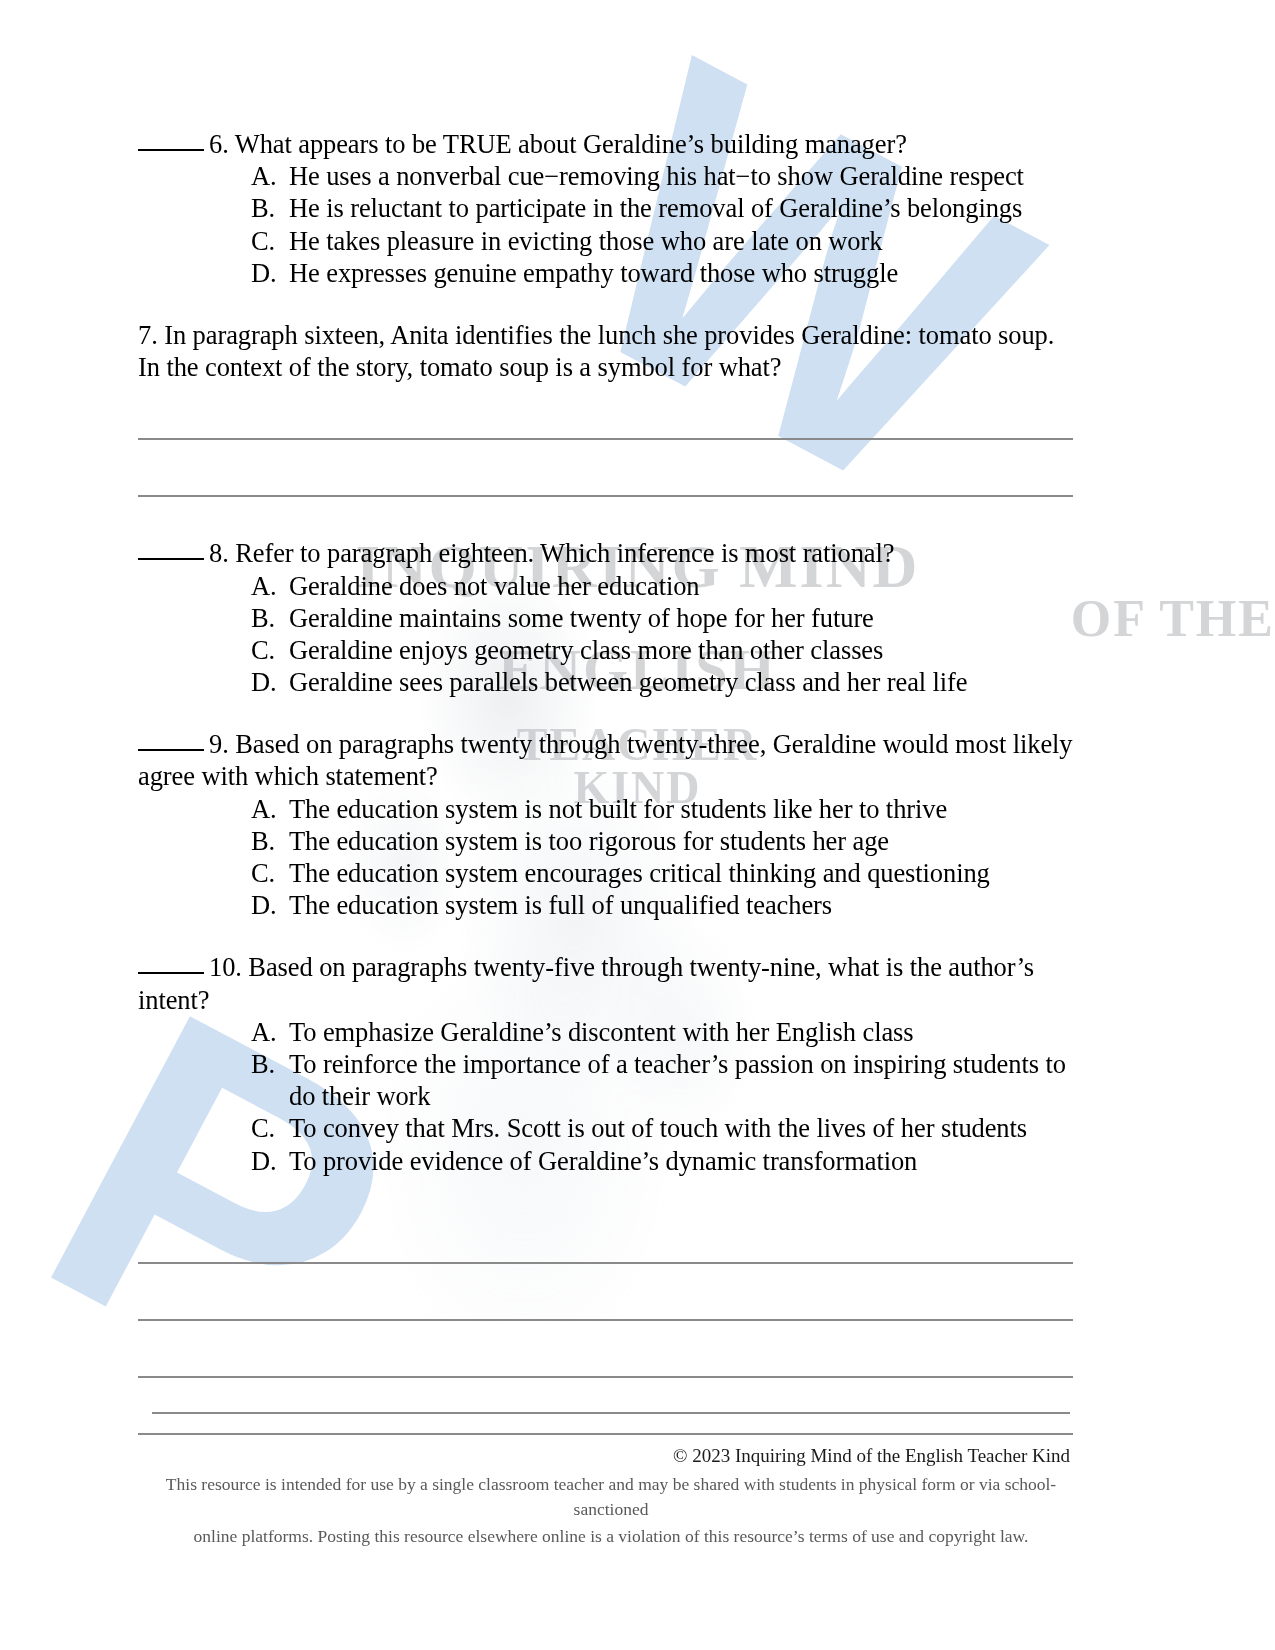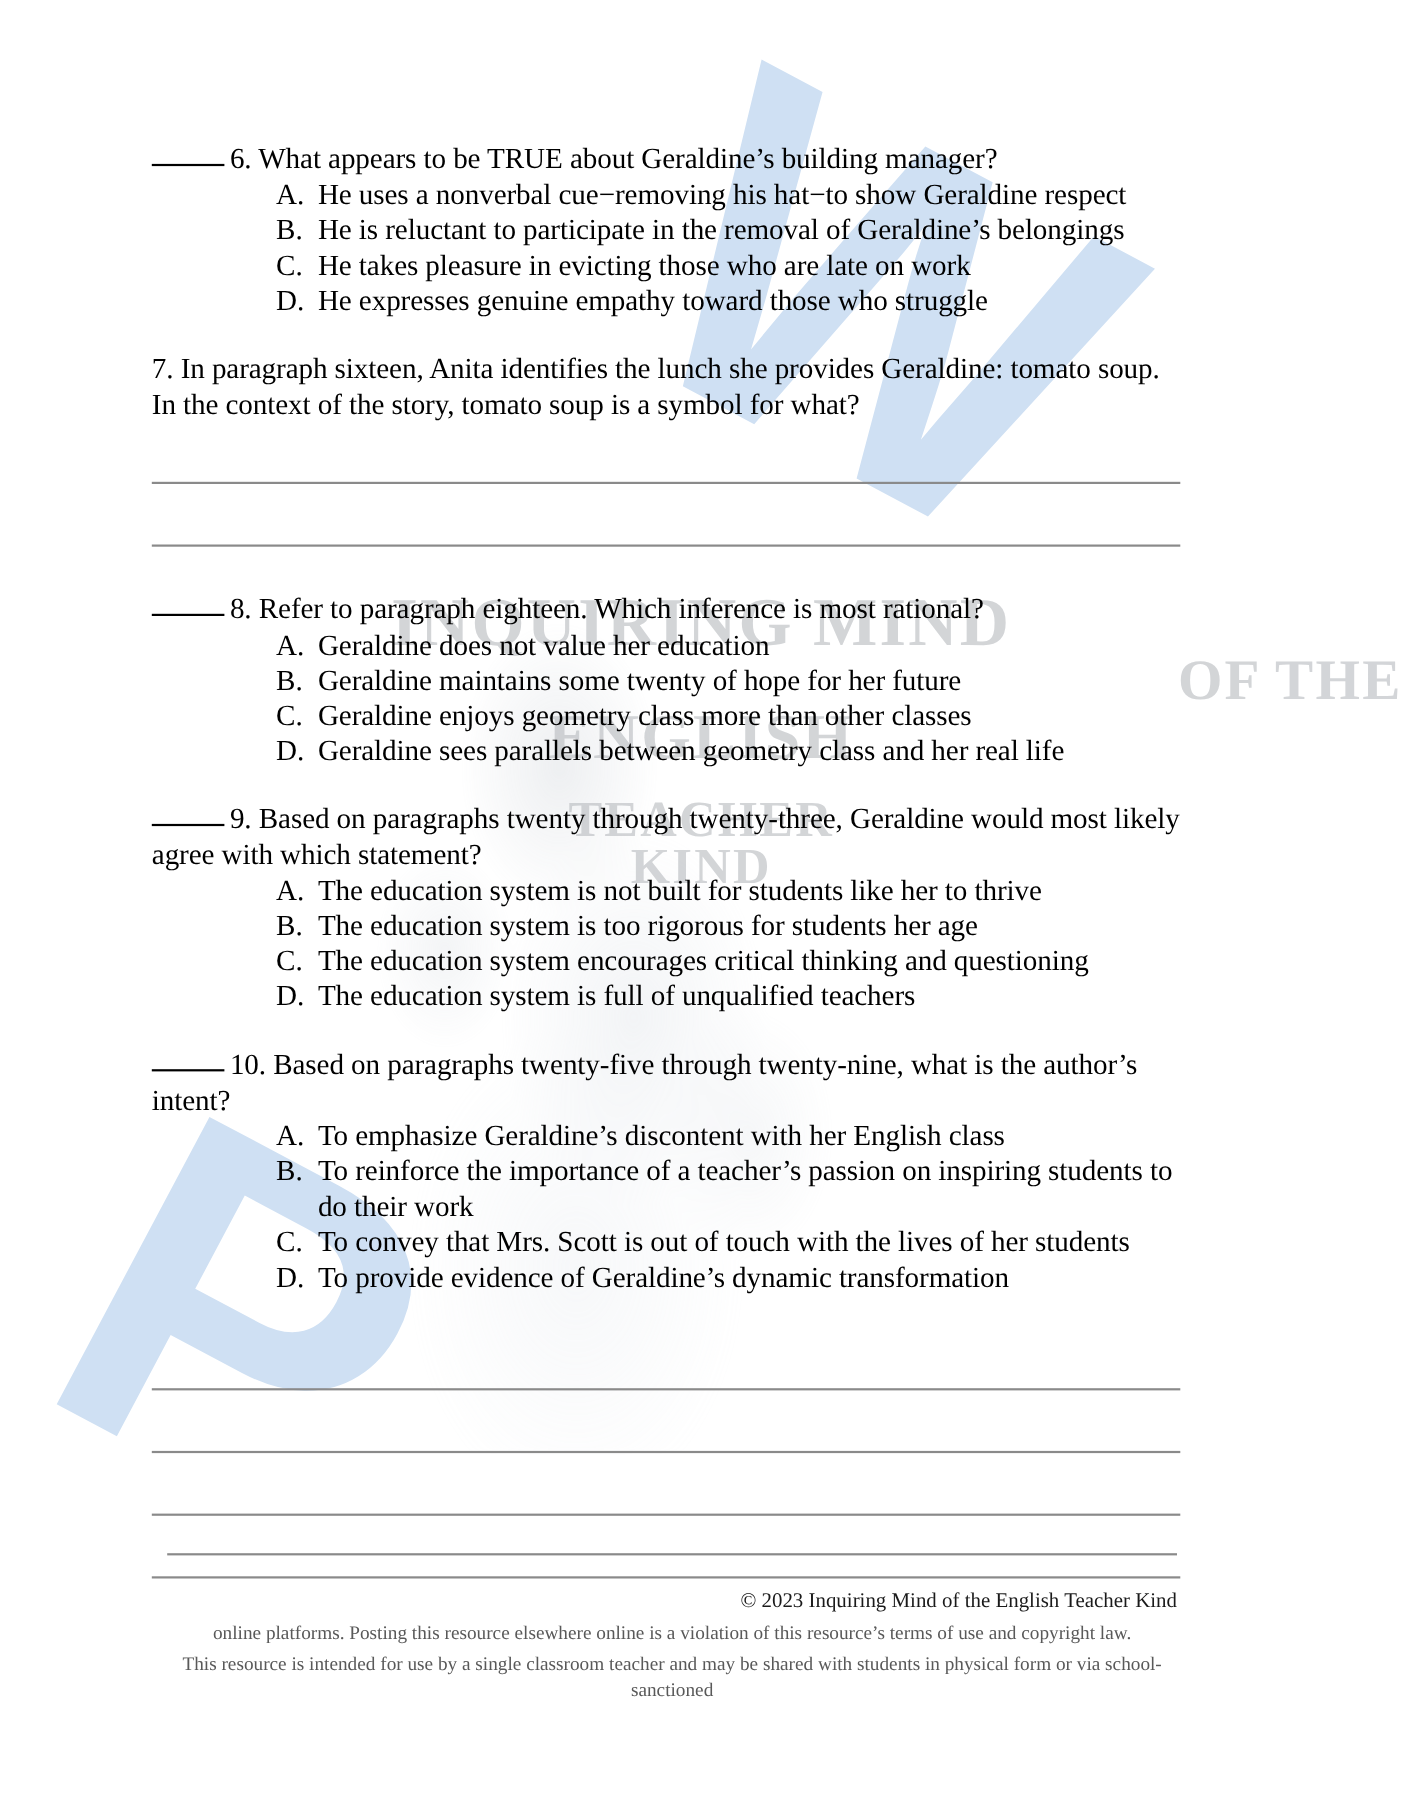--- a/index.html
+++ b/index.html
@@ -292,17 +292,17 @@
           <div class="rule"></div>
           <div class="rule-gap"></div>
           <div class="rule"></div>
         </div>
       </div>
     </div>
 
   <div class="footer">
     <div class="footer-rule"></div>
     <div class="footer-copy">© 2023 Inquiring Mind of the English Teacher Kind</div>
+    <div class="footer-terms">This resource is intended for use by a single classroom teacher and may be shared with students in physical form or via school-sanctioned</div>
     <div class="footer-terms">online platforms.  Posting this resource elsewhere online is a violation of this resource’s terms of use and copyright law.</div>
-    <div class="footer-terms">This resource is intended for use by a single classroom teacher and may be shared with students in physical form or via school-sanctioned</div>
   </div>
 
 </div>
 
 </body></html>

